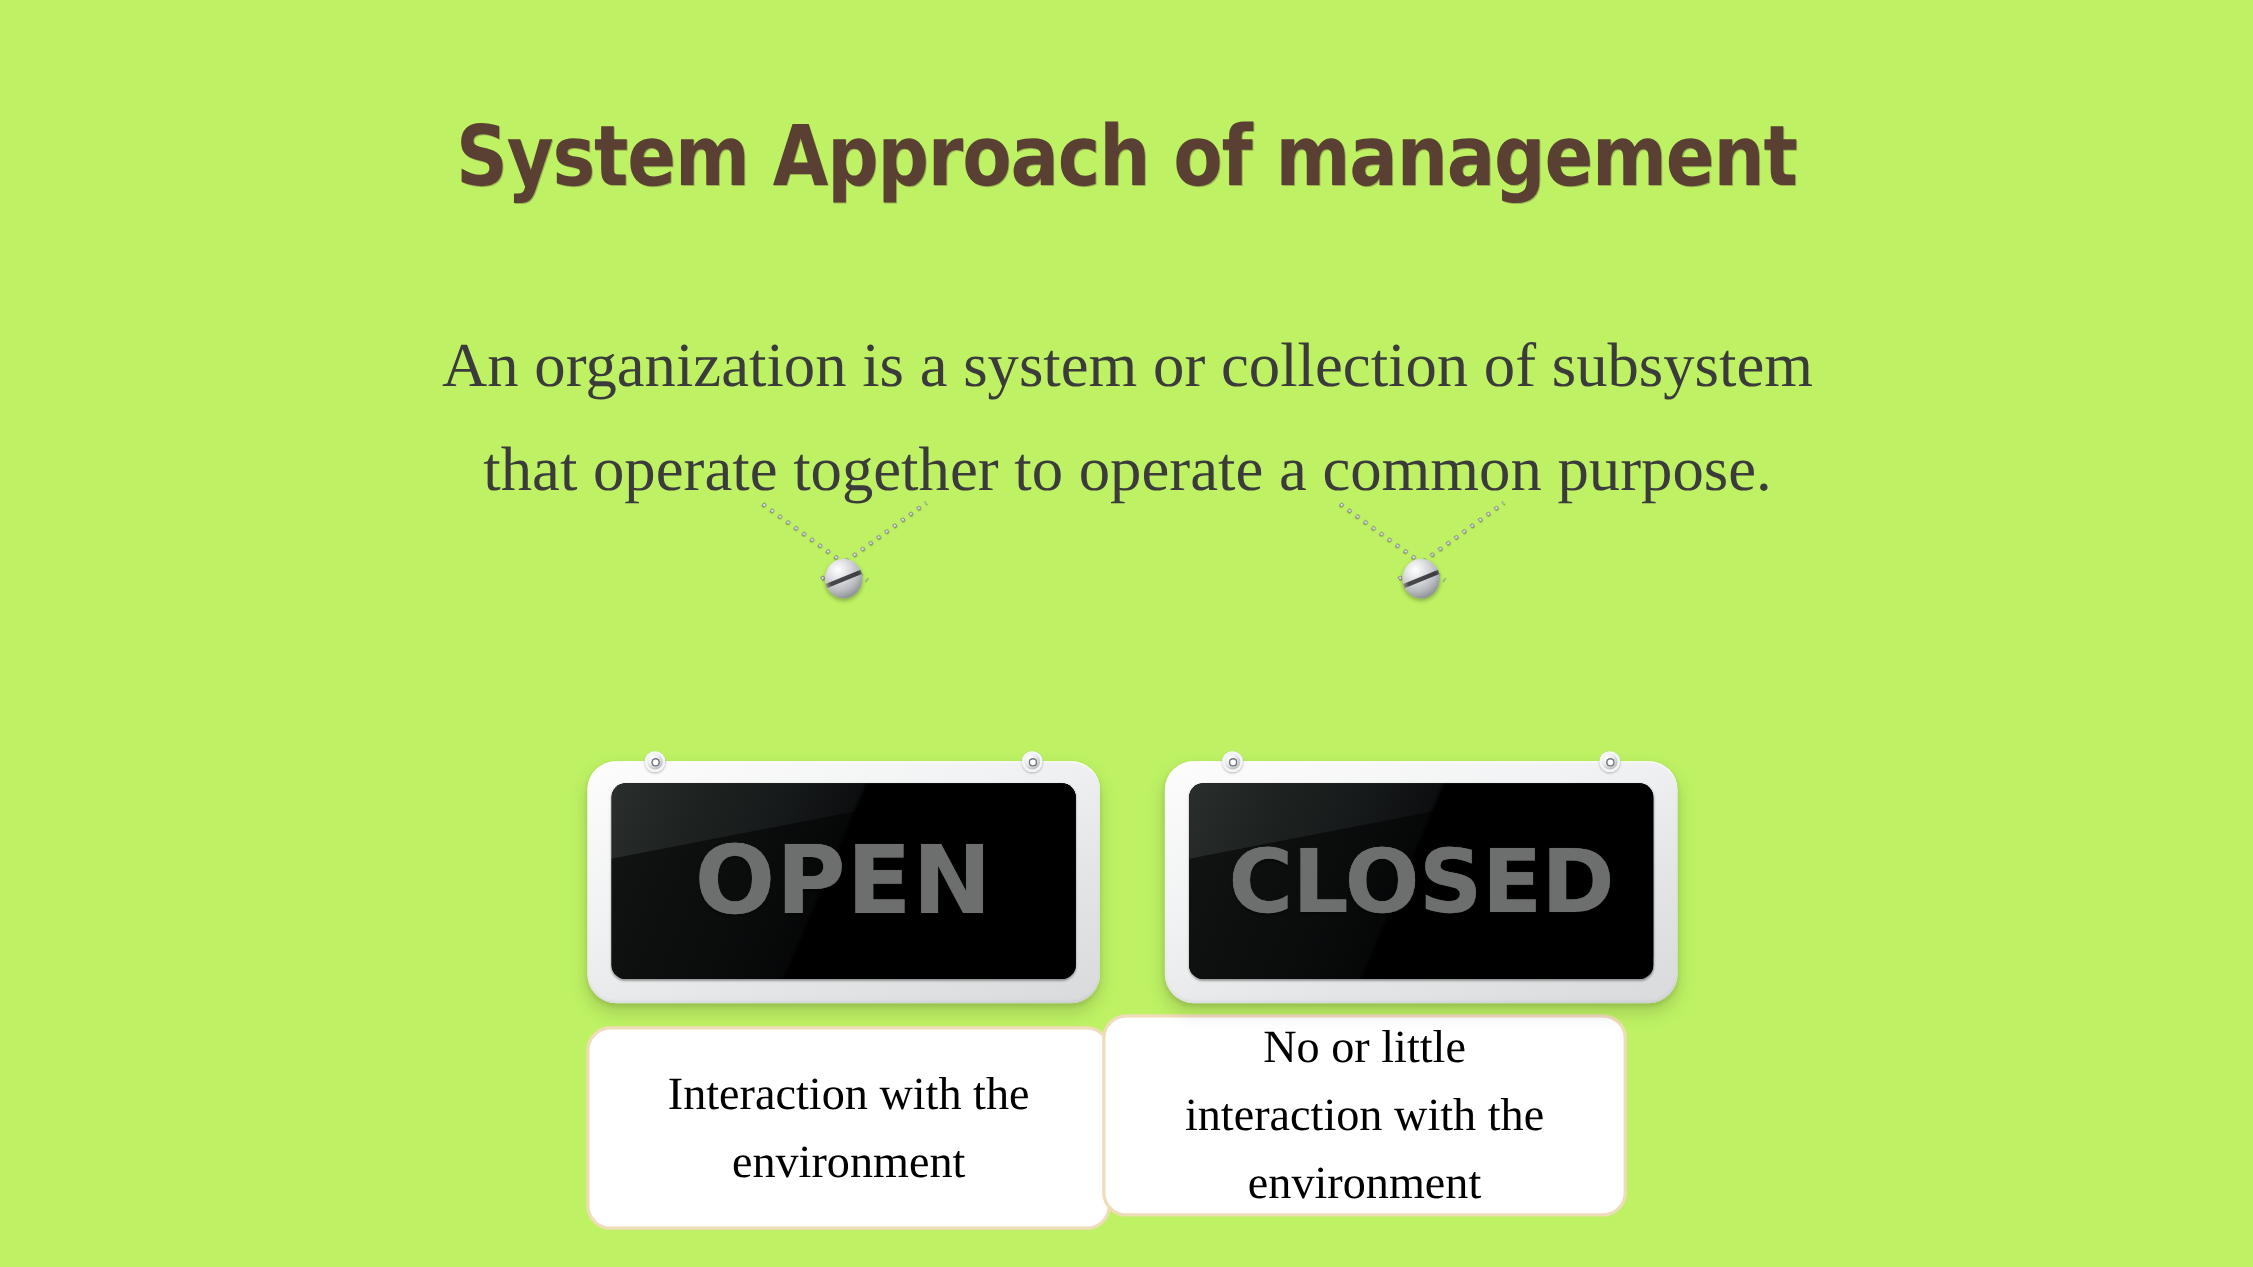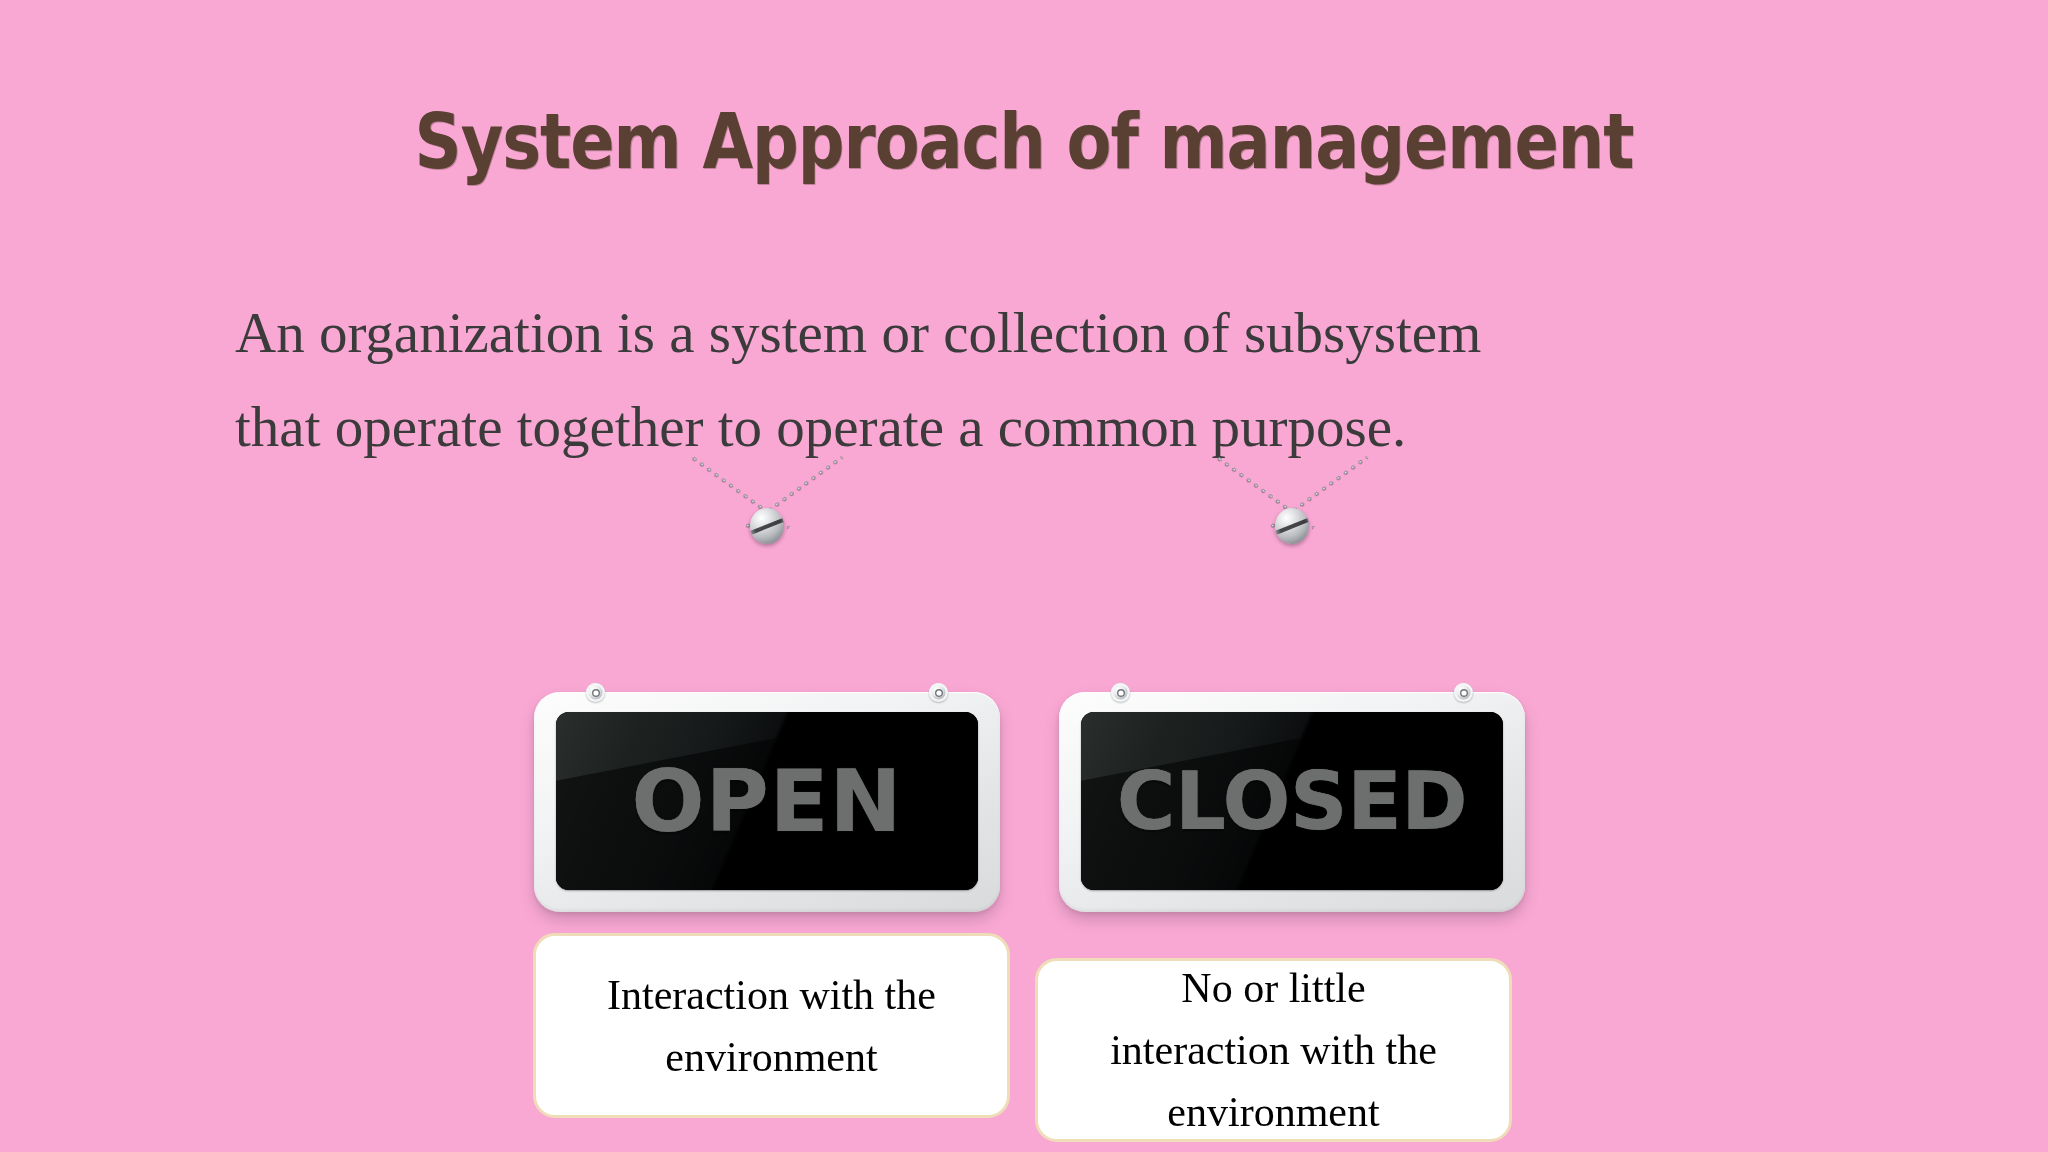--- a/index.html
+++ b/index.html
@@ -12,21 +12,21 @@
     width: 2048px;
     height: 1152px;
     overflow: hidden;
     font-family: "Liberation Serif", "DejaVu Serif", serif;
     position: relative;
   }
 
   .slide {
     position: absolute;
     inset: 0;
-    background: #f9a8d4;
+    background: #bef264;
   }
 
   
   .title {
     position: absolute;
     left: 0;
     right: 0;
     top: 104px;
     text-align: center;
     font-family: "DejaVu Sans", "Liberation Sans", sans-serif;
@@ -40,20 +40,21 @@
     white-space: nowrap;
     text-shadow: 1px 1px 0 rgba(90,64,51,0.35);
   }
 
   
   .body-text {
     position: absolute;
     left: 235px;
     top: 286px;
     width: 1580px;
+    text-align: center;
     font-family: "Liberation Serif", "DejaVu Serif", serif;
     font-size: 57px;
     line-height: 94px;
     color: #3B3B3B;
   }
   .body-text .ln { display: block; }
 
   
   .signs {
     position: absolute;
@@ -234,21 +235,21 @@
     line-height: 62px;
     color: #000000;
     text-align: center;
     display: flex;
     align-items: center;
     justify-content: center;
     padding: 6px 14px;
   }
   .caption .ln { display: block; }
   .caption.left  { left: 533px;  top: 933px; width: 477px; height: 185px; }
-  .caption.right { left: 1035px; top: 922px; width: 477px; height: 184px; margin-top: 36px; }
+  .caption.right { left: 1002px; top: 922px; width: 477px; height: 184px; }
 </style>
 </head>
 <body>
 
 <div class="slide">
 
   <div class="title">System Approach of management</div>
 
   <div class="body-text">
     <span class="ln">An organization is a system or collection of subsystem</span>

